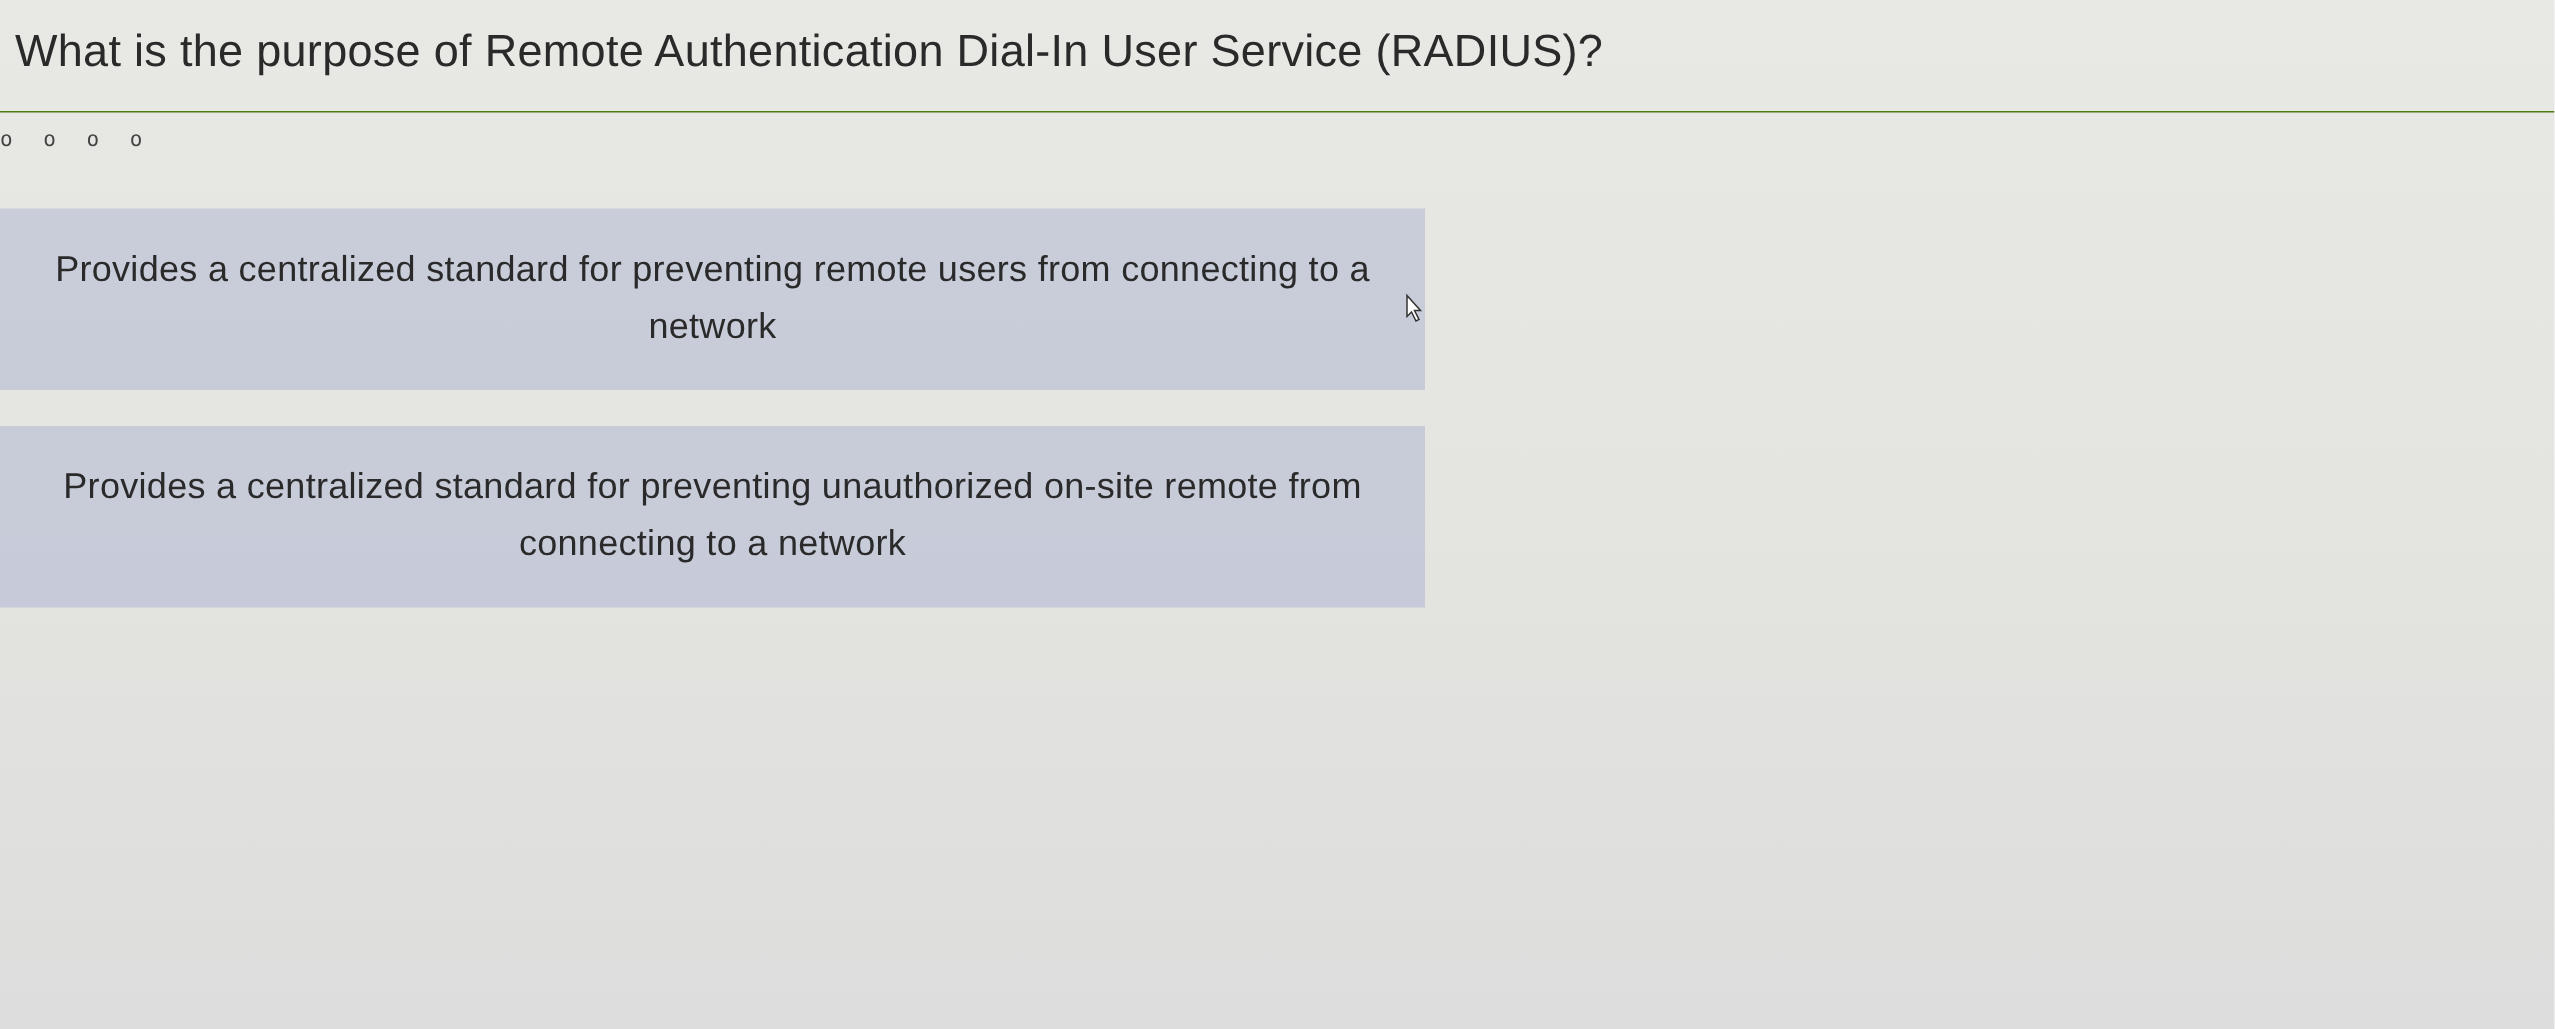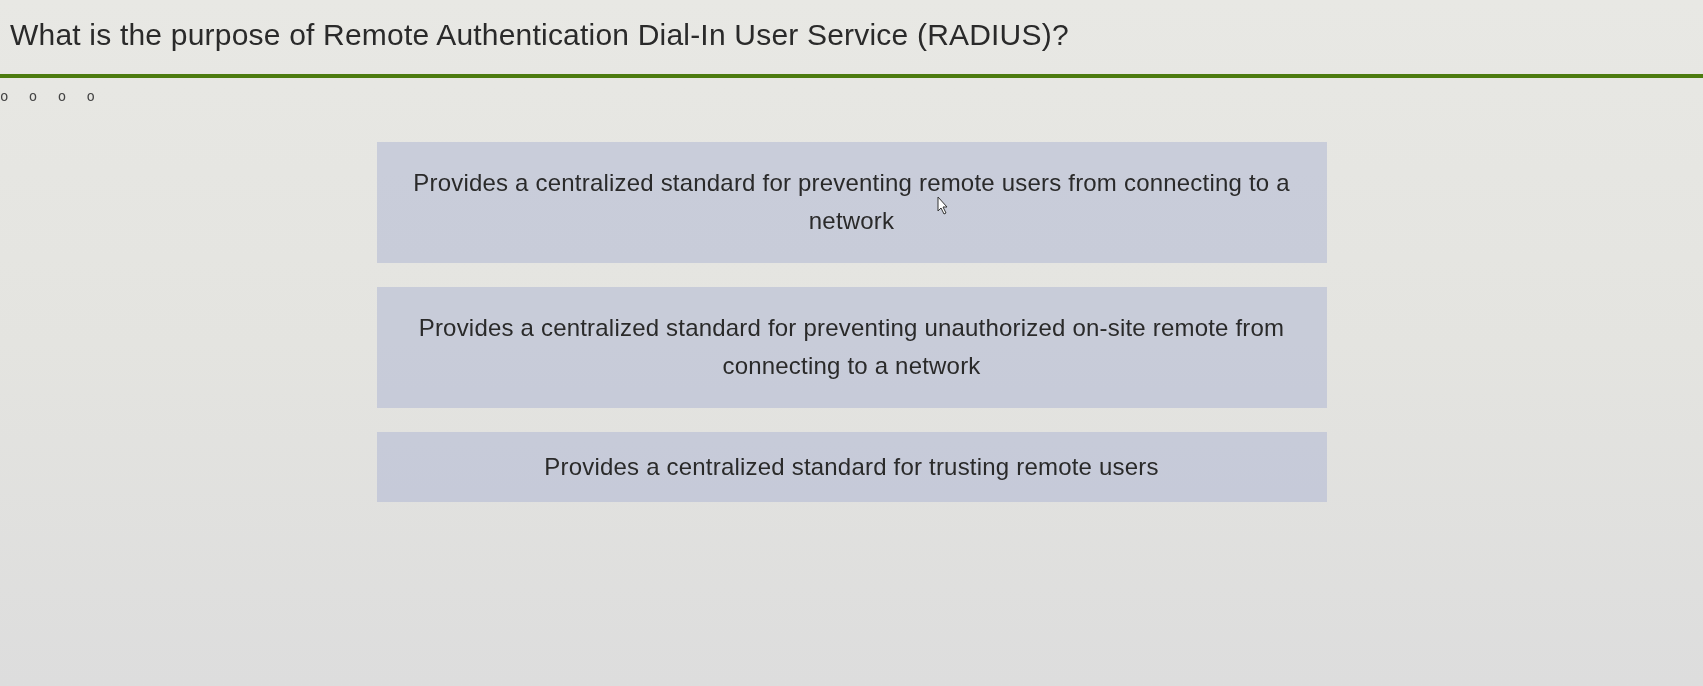--- a/index.html
+++ b/index.html
@@ -10,41 +10,41 @@
     body {
       font-family: 'Segoe UI', Tahoma, Geneva, Verdana, sans-serif;
       background: linear-gradient(180deg, #e8e8e4 0%, #e4e4e0 50%, #dddddd 100%);
       width: 1703px;
       height: 686px;
       overflow: hidden;
       position: relative;
     }
     .question-header {
       padding: 18px 10px 22px 10px;
-      border-bottom: 4px solid #4d7c0f;
+      border-bottom: 1px solid #4d7c0f;
     }
     .question-text {
       font-size: 30px;
       font-weight: 300;
       color: #2a2a2a;
       letter-spacing: 0.2px;
     }
     .progress-dots {
       text-align: left;
       padding: 10px 0 8px 0;
       font-size: 14px;
       letter-spacing: 6px;
       color: #444;
       font-family: monospace;
     }
     .answers-container {
       padding: 30px 0 0 0;
       display: flex;
       flex-direction: column;
-      align-items: center;
+      align-items: flex-start;
       gap: 24px;
     }
     .answer-option {
       width: 950px;
       background: rgba(176, 184, 212, 0.55);
       border: none;
       padding: 22px 30px;
       font-size: 24px;
       font-weight: 300;
       color: #2a2a2a;
@@ -71,20 +71,19 @@
 
 <div class="question-header">
   <div class="question-text">What is the purpose of Remote Authentication Dial-In User Service (RADIUS)?</div>
 </div>
 
 <div class="progress-dots">o o o o</div>
 
 <div class="answers-container">
   <button class="answer-option">Provides a centralized standard for preventing remote users from connecting to a network</button>
   <button class="answer-option">Provides a centralized standard for preventing unauthorized on-site remote from connecting to a network</button>
-  <button class="answer-option single-line">Provides a centralized standard for trusting remote users</button>
 </div>
 
 <div class="cursor-pointer">
   <svg viewBox="0 0 20 24" xmlns="http://www.w3.org/2000/svg">
     <path d="M6 2 L6 16 L9 13 L12 19 L14 18 L11 12 L15 12 Z" fill="#ffffff" stroke="#333" stroke-width="1"></path>
   </svg>
 </div>
 
 </body></html>

